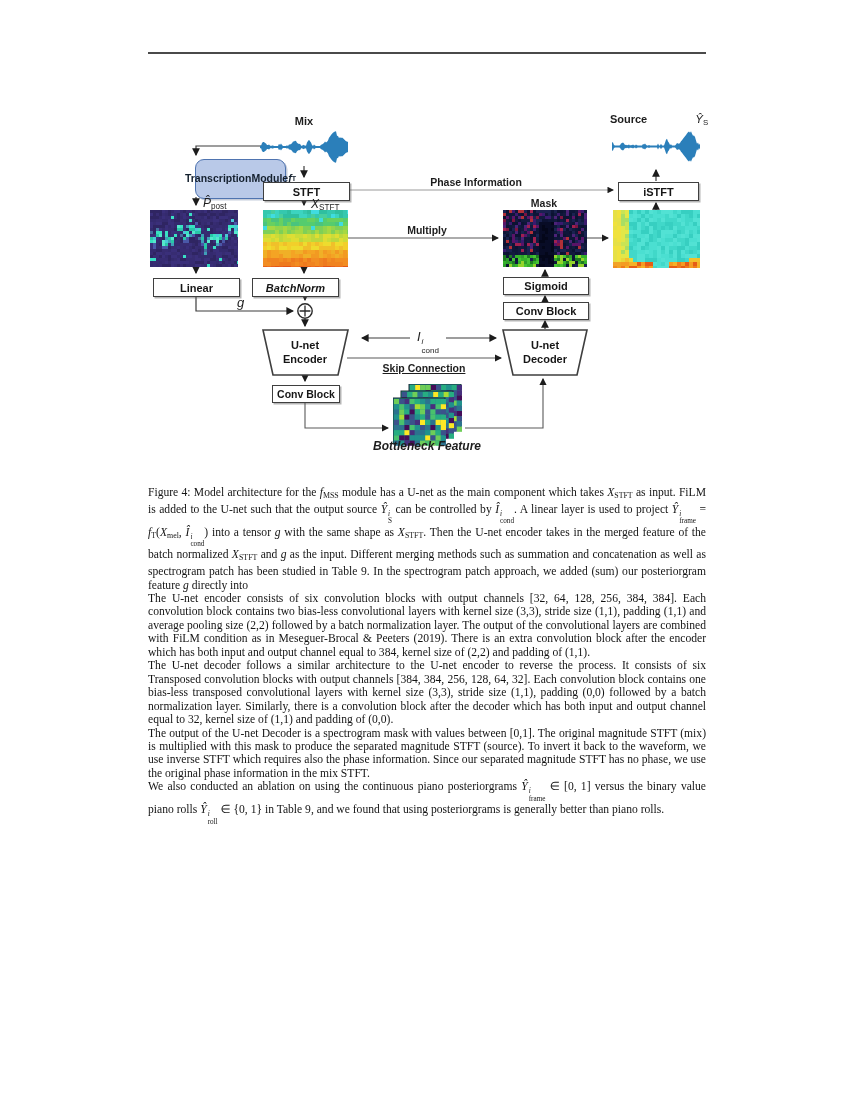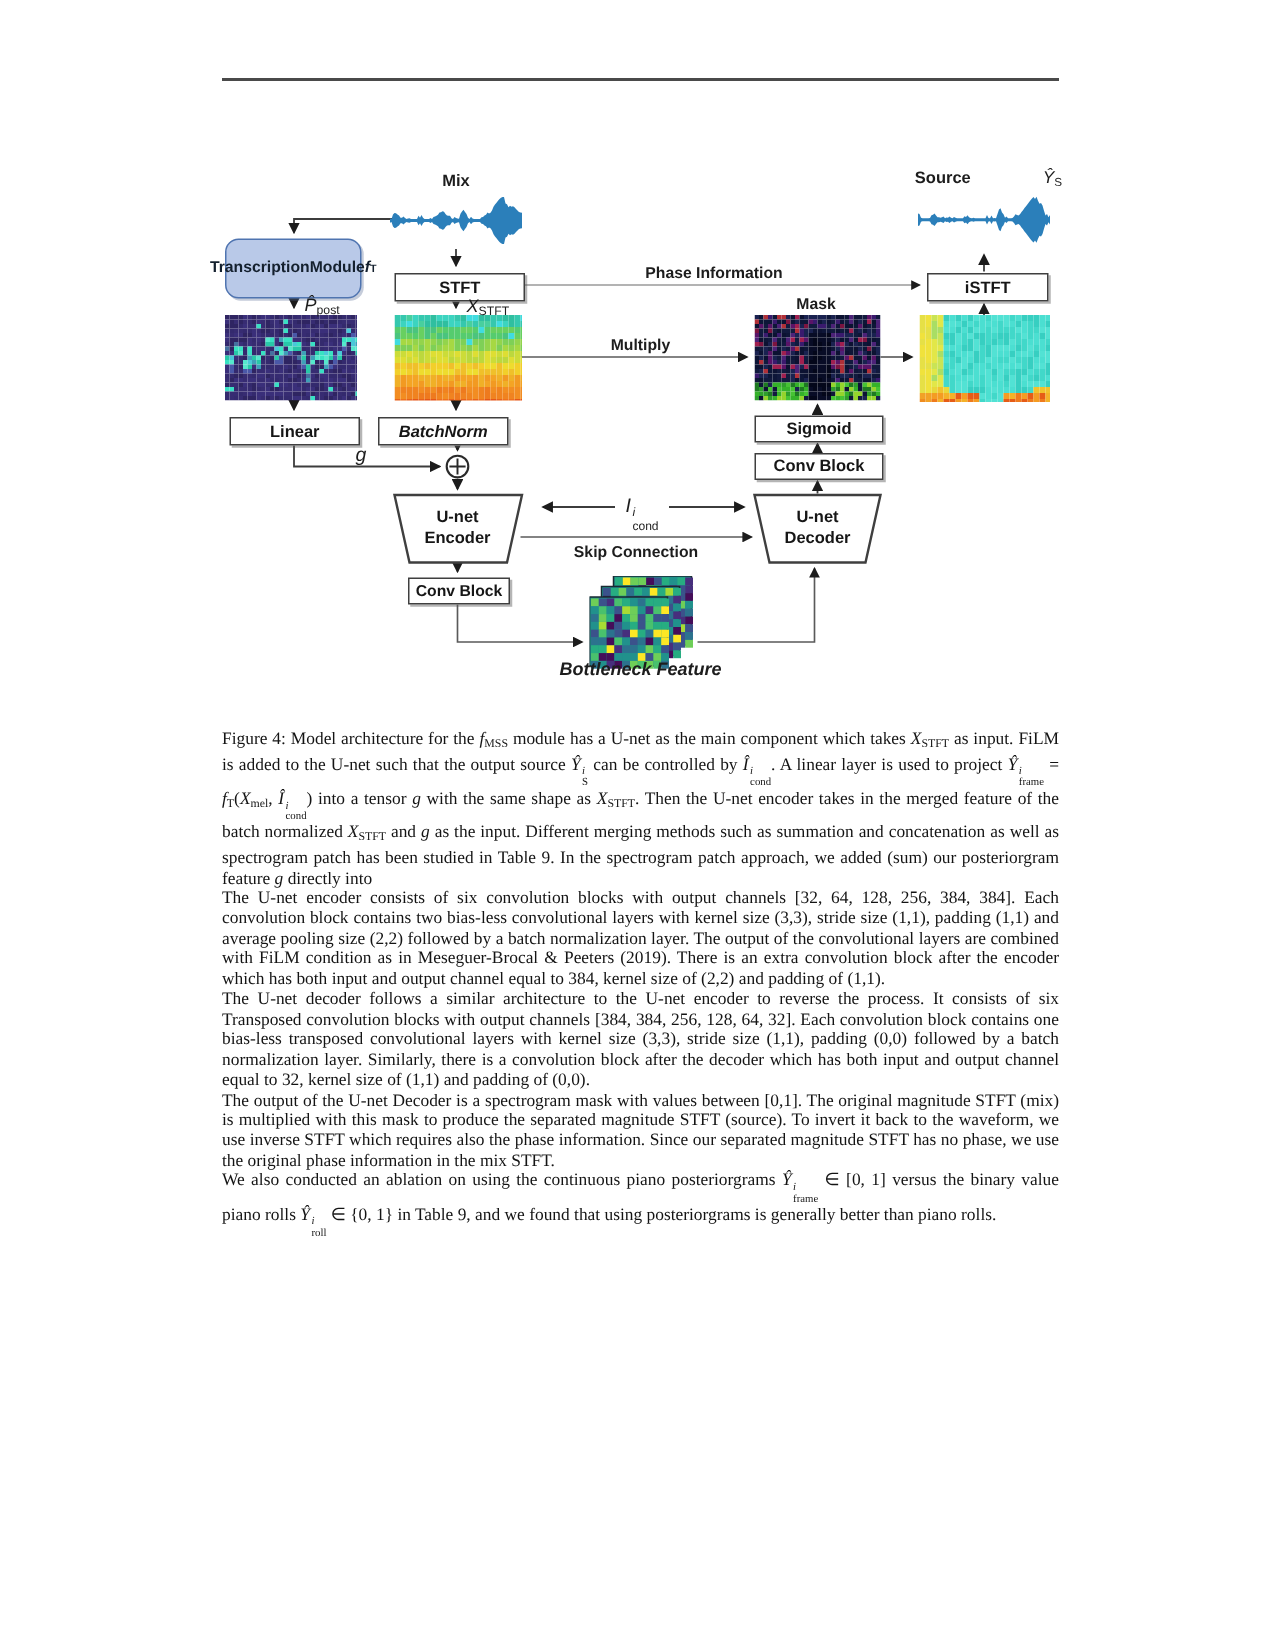--- a/index.html
+++ b/index.html
@@ -12,21 +12,21 @@
   .arrows path.ln{stroke:#3c3c3c;stroke-width:1.2;fill:none;}
   .arrows path.mid{stroke:#5a5a5a;stroke-width:1.1;fill:none;}
   .arrows path.gray{stroke:#9a9a9a;stroke-width:1;fill:none;}
   .box{position:absolute;z-index:2;background:#fff;border:1.6px solid #3f3f3f;
        box-shadow:1.5px 1.5px 0 rgba(90,90,90,.45);
        display:flex;align-items:center;justify-content:center;
        font-family:"Liberation Sans",sans-serif;font-weight:600;font-size:11px;color:#161616;}
   .transcription{position:absolute;z-index:2;background:#b9c9e8;border:1.8px solid #4f74b0;
        border-radius:9px;display:flex;align-items:center;justify-content:center;text-align:center;
        font-family:"Liberation Sans",sans-serif;font-weight:600;font-size:10.5px;line-height:1.25;color:#14202e;
-       box-shadow:1.5px 1.5px 0 rgba(90,110,150,.35);}
+       box-shadow:1.5px 1.5px 0 rgba(90,110,150,.35);margin-left:45px;}
   .img{position:absolute;z-index:2;display:block;}
   .dlabel{position:absolute;z-index:3;transform:translateX(-50%);white-space:nowrap;
        font-family:"Liberation Sans",sans-serif;font-weight:700;font-size:10.5px;color:#1d1d1d;}
   .mathlabel{position:absolute;z-index:3;white-space:nowrap;
        font-family:Liberation Sans, sans-serif;font-size:12px;color:#1d1d1d;}
   .mathlabel.center{transform:translateX(-50%);}
   .trap-label{position:absolute;z-index:3;text-align:center;
        font-family:"Liberation Sans",sans-serif;font-weight:600;font-size:11px;line-height:1.3;color:#161616;}
   .srcrow{position:absolute;z-index:3;transform:translateX(-50%);display:flex;gap:6px;align-items:flex-start;white-space:nowrap;}
 
@@ -2165,21 +2165,21 @@
   <div class="trap-label" style="left:508px;top:338px;width:74px;"><span class="mn">U-net</span><br><span class="mn">Decoder</span></div>
 
   <div class="dlabel" style="left:304px;top:115px;font-size:11px;">Mix</div>
   <div class="srcrow" style="left:659px;top:113px;gap:48px;">
     <span class="dlabel" style="position:static;transform:none;font-size:11px;">Source</span>
     <span class="mathlabel" style="position:static;font-size:11.5px;"><span class="mit">Ŷ</span><span class="msub">S</span></span>
   </div>
   <div class="dlabel" style="left:476px;top:176px;">Phase Information</div>
   <div class="dlabel" style="left:427px;top:224px;">Multiply</div>
   <div class="dlabel" style="left:544px;top:197px;">Mask</div>
-  <div class="dlabel" style="left:424px;top:362px;">Skip Connection</div>
+  <div class="dlabel" style="left:424px;top:362px;text-decoration:underline;">Skip Connection</div>
   <div class="dlabel" style="left:427px;top:439px;font-size:12px;font-style:italic;">Bottleneck Feature</div>
   <div class="mathlabel" style="left:203px;top:196px;"><span class="mit">P̂</span><span class="msub">post</span></div>
   <div class="mathlabel" style="left:311px;top:197px;"><span class="mit">X</span><span class="msub">STFT</span></div>
   <div class="mathlabel" style="left:237px;top:295px;font-size:13px;"><span class="mit">g</span></div>
   <div class="mathlabel center" style="left:428px;top:329px;font-size:13px;"><span class="mit">I</span><span class="mstack">
         <span class="mi">i</span>
         <span class="mr">cond</span>
       </span></div>
 
   <div class="bodytext">

